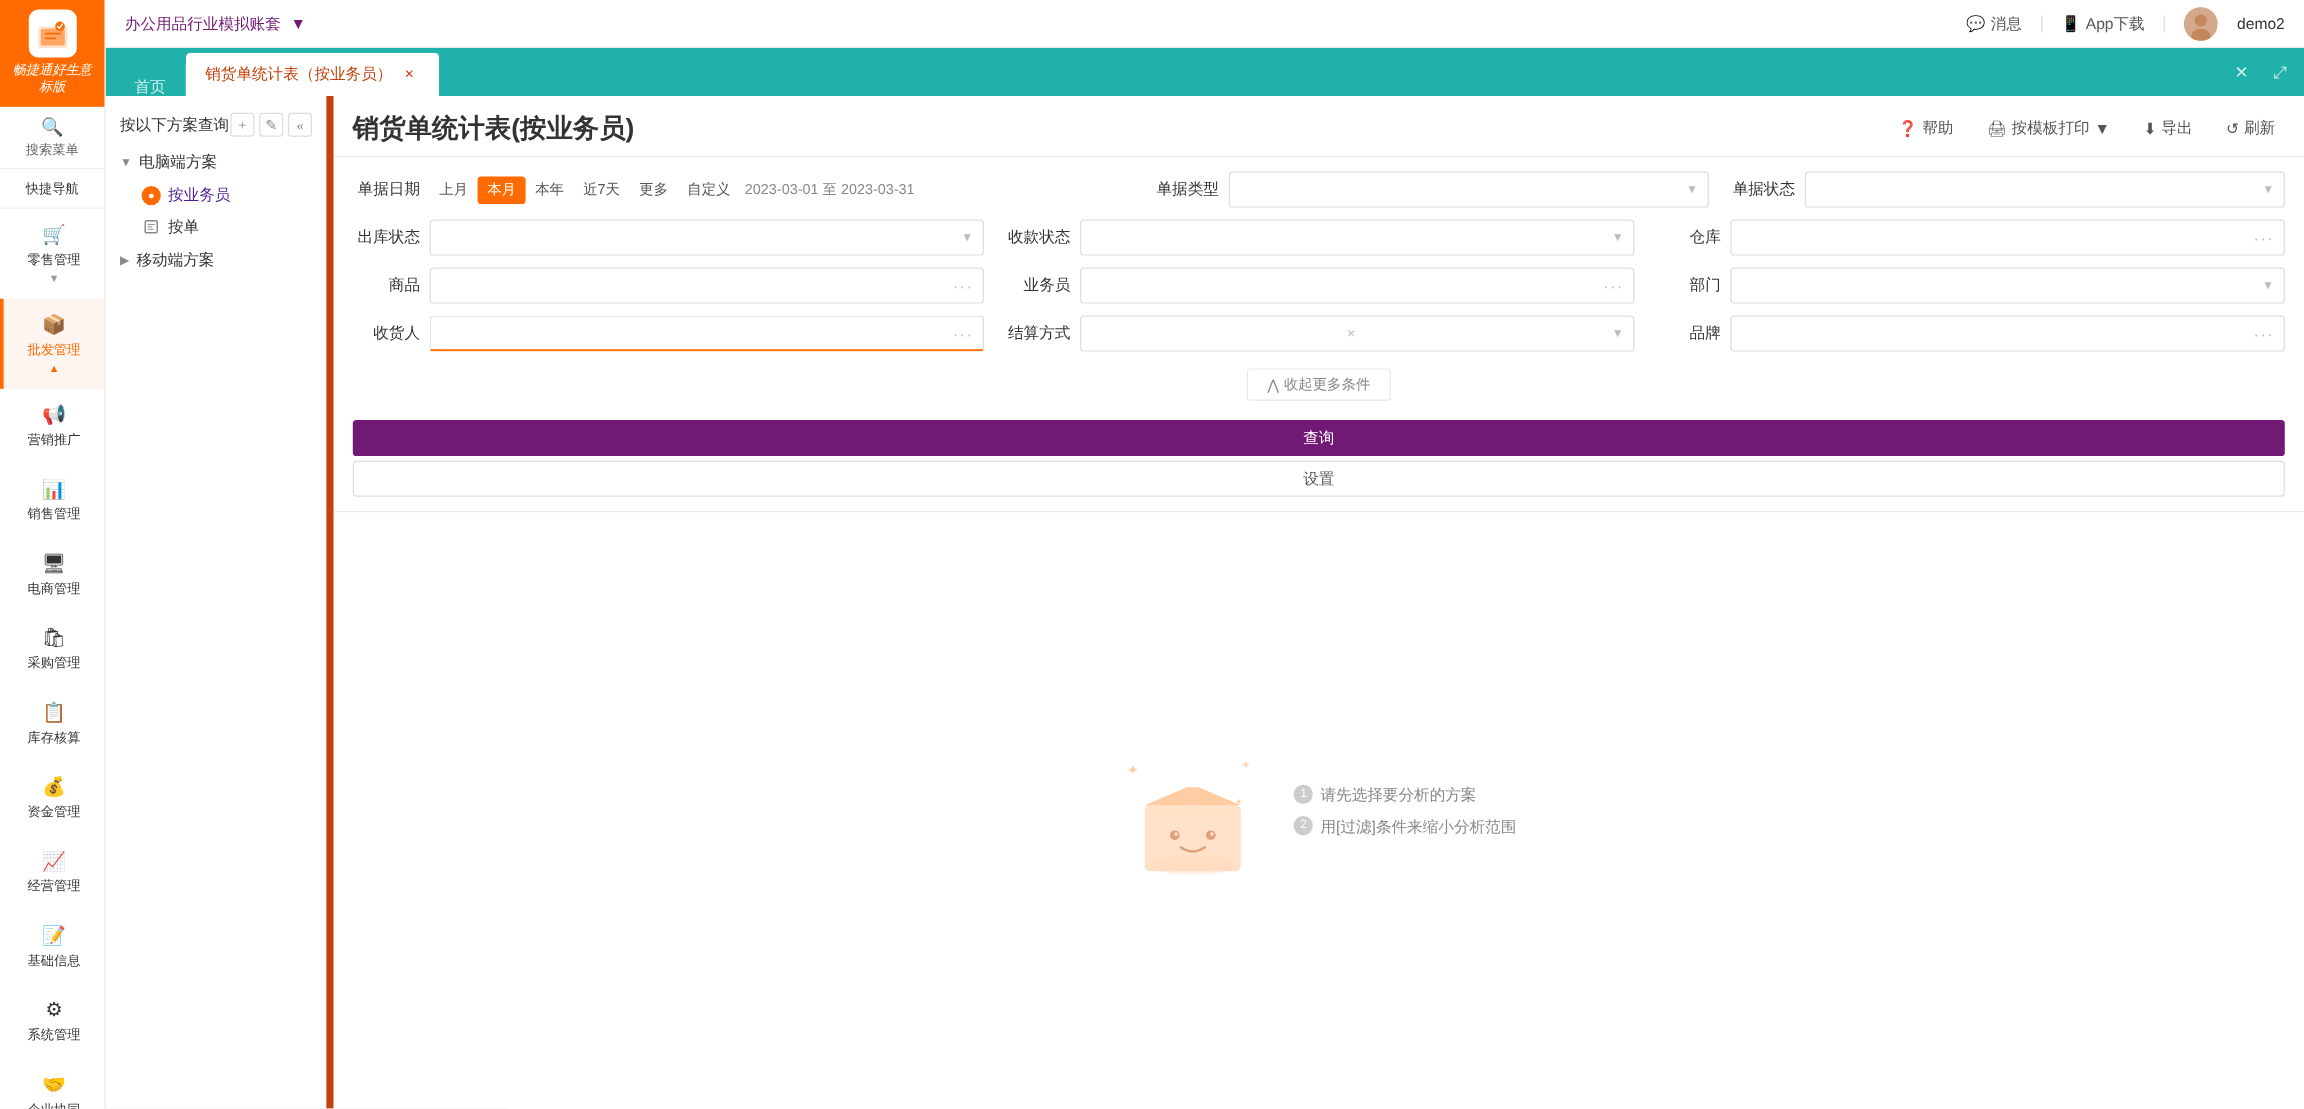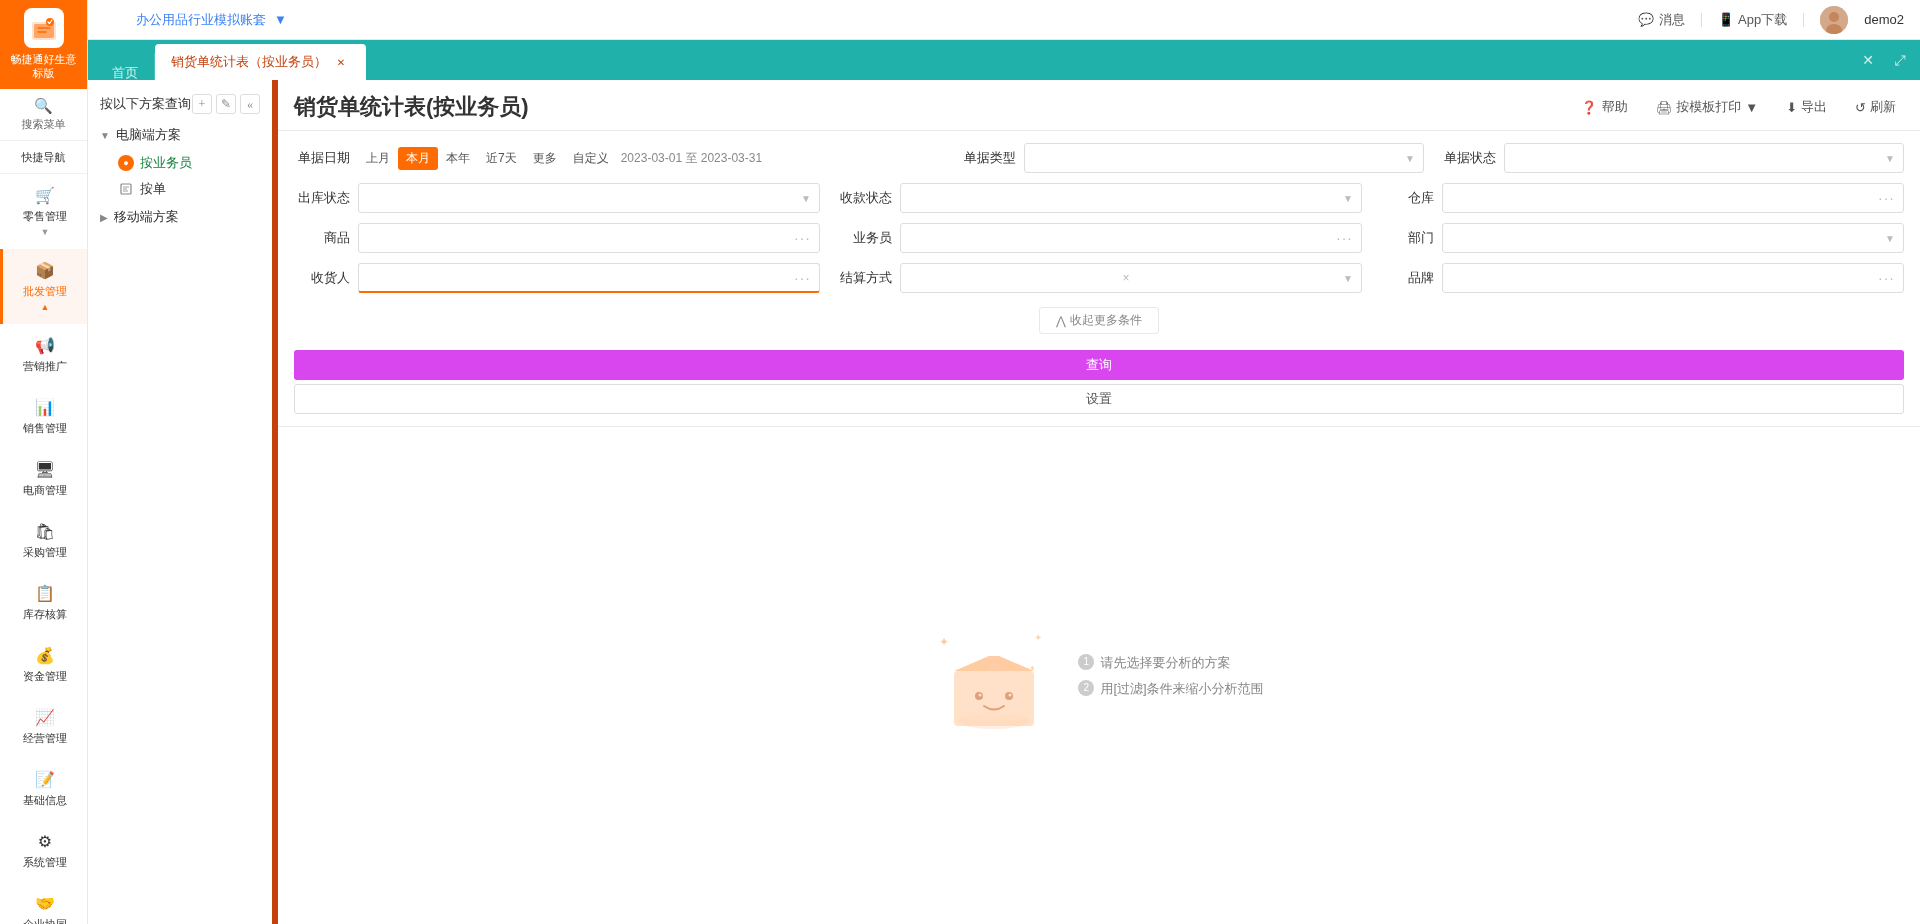--- a/index.html
+++ b/index.html
@@ -1,39 +1,39 @@
 <!DOCTYPE html>
 <html><head>
   <meta charset="utf-8">
   <style>
     * { box-sizing: border-box; margin: 0; padding: 0; }
     body { font-family: "Microsoft YaHei", "PingFang SC", sans-serif; font-size: 13px; background: #f5f5f5; color: #333; display: flex; height: 924px; overflow: hidden; }
 
     
     .sidebar { width: 88px; background: #fff; display: flex; flex-direction: column; align-items: center; border-right: 1px solid #e8e8e8; flex-shrink: 0; }
-    .sidebar-logo { width: 100%; background: #ff6b00; padding: 8px 4px; display: flex; flex-direction: column; align-items: center; cursor: pointer; }
+    .sidebar-logo { width: 100%; background: #ff6b00; padding: 8px 4px; display: flex; flex-direction: column; align-items: center; cursor: pointer; font-style: italic; }
     .sidebar-logo-icon { width: 40px; height: 40px; background: #fff; border-radius: 8px; display: flex; align-items: center; justify-content: center; margin-bottom: 4px; }
     .sidebar-logo-icon svg { width: 28px; height: 28px; }
     .sidebar-logo-text { color: #fff; font-size: 11px; text-align: center; line-height: 1.3; }
     .sidebar-search { width: 100%; padding: 8px 6px; border-bottom: 1px solid #f0f0f0; display: flex; flex-direction: column; align-items: center; gap: 2px; cursor: pointer; }
     .sidebar-search span { font-size: 11px; color: #666; }
     .sidebar-nav-item { width: 100%; padding: 12px 4px; display: flex; flex-direction: column; align-items: center; gap: 3px; cursor: pointer; border-left: 3px solid transparent; }
     .sidebar-nav-item.active { border-left-color: #ff6b00; background: #fff5f0; }
     .sidebar-nav-item span { font-size: 11px; color: #333; }
     .sidebar-nav-item.active span { color: #ff6b00; }
     .sidebar-nav-icon { width: 20px; height: 20px; display: flex; align-items: center; justify-content: center; font-size: 16px; }
     .sidebar-quick-nav { width: 100%; padding: 8px 4px; text-align: center; cursor: pointer; border-bottom: 1px solid #f0f0f0; }
     .sidebar-quick-nav span { font-size: 11px; color: #333; }
 
     
     .main { flex: 1; display: flex; flex-direction: column; overflow: hidden; }
 
     
     .topbar { height: 40px; background: #fff; border-bottom: 1px solid #e8e8e8; display: flex; align-items: center; justify-content: space-between; padding: 0 16px; flex-shrink: 0; }
-    .topbar-left { display: flex; gap: 8px; color: #3b82f6; font-size: 13px; margin-left: 32px; }
+    .topbar-left { display: flex; gap: 8px; color: #701a75; font-size: 13px; }
     .topbar-dropdown { display: flex; align-items: center; gap: 4px; cursor: pointer; }
     .topbar-right { display: flex; align-items: center; gap: 16px; }
     .topbar-btn { display: flex; align-items: center; gap: 4px; cursor: pointer; color: #555; font-size: 13px; }
     .topbar-avatar { width: 28px; height: 28px; border-radius: 50%; background: #d4a88a; overflow: hidden; display: flex; align-items: center; justify-content: center; color: #fff; font-size: 11px; }
     .topbar-username { font-size: 13px; color: #333; cursor: pointer; }
 
     
     .tabbar { height: 40px; background: #20b2aa; display: flex; align-items: center; padding: 0 8px; gap: 0; flex-shrink: 0; }
     .tab { padding: 0 16px; height: 40px; display: flex; align-items: center; gap: 6px; cursor: pointer; color: rgba(255,255,255,0.8); font-size: 13px; border-right: 1px solid rgba(255,255,255,0.2); margin-top: 26px; }
     .tab.active { background: #fff; color: #c2410c; border-radius: 4px 4px 0 0; height: 36px; margin-top: 4px; }
@@ -79,21 +79,21 @@
 
     
     .date-row { display: flex; align-items: center; gap: 0; }
     .date-btn { padding: 3px 8px; font-size: 12px; color: #555; cursor: pointer; border: none; background: none; }
     .date-btn.active { background: #ff6b00; color: #fff; border-radius: 3px; }
     .date-range { font-size: 12px; color: #888; margin-left: 4px; }
 
     
     .collapse-row { display: flex; justify-content: center; padding: 4px; }
     .collapse-btn { display: flex; align-items: center; gap: 4px; cursor: pointer; color: #888; font-size: 12px; padding: 4px 16px; border: 1px solid #e8e8e8; border-radius: 3px; background: #fff; }
-    .query-btn { background: #d946ef; color: #fff; border: none; border-radius: 3px; padding: 6px 18px; font-size: 13px; cursor: pointer; white-space: nowrap; }
+    .query-btn { background: #701a75; color: #fff; border: none; border-radius: 3px; padding: 6px 18px; font-size: 13px; cursor: pointer; white-space: nowrap; }
     .settings-btn { background: #fff; color: #555; border: 1px solid #ddd; border-radius: 3px; padding: 5px 18px; font-size: 13px; cursor: pointer; white-space: nowrap; }
 
     
     .empty-state { flex: 1; display: flex; align-items: center; justify-content: center; background: #fff; }
     .empty-inner { display: flex; align-items: center; gap: 24px; }
     .empty-text { display: flex; flex-direction: column; gap: 8px; }
     .empty-text-item { display: flex; align-items: flex-start; gap: 6px; color: #888; font-size: 13px; }
     .empty-num { width: 16px; height: 16px; background: #ccc; border-radius: 50%; display: flex; align-items: center; justify-content: center; color: #fff; font-size: 10px; flex-shrink: 0; }
 
     
@@ -249,21 +249,21 @@
           </div>
         </div>
       </div>
 
       <div class="scheme-group">
         <span style="font-size:10px;color:#888;">▼</span>
         <span>电脑端方案</span>
       </div>
       <div class="scheme-sub active">
         <div class="scheme-sub-icon" style="background:#ff6b00;">●</div>
-        <span style="color:#15803d;">按业务员</span>
+        <span style="color:#4c1d95;">按业务员</span>
       </div>
       <div class="scheme-sub">
         <div style="width:16px;height:16px;display:flex;align-items:center;justify-content:center;flex-shrink:0;">
           <svg width="14" height="14" viewBox="0 0 14 14">
               <rect x="2" y="2" width="10" height="10" rx="1" fill="none" stroke="#888" stroke-width="1.2"></rect>
               <path d="M4 5h6M4 7h4M4 9h5" stroke="#888" stroke-width="0.8"></path>
             </svg>
         </div>
         <span>按单</span>
       </div>

